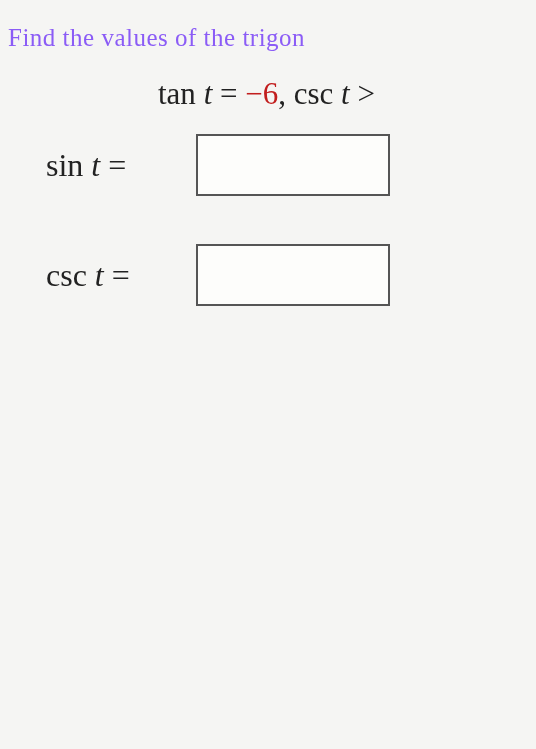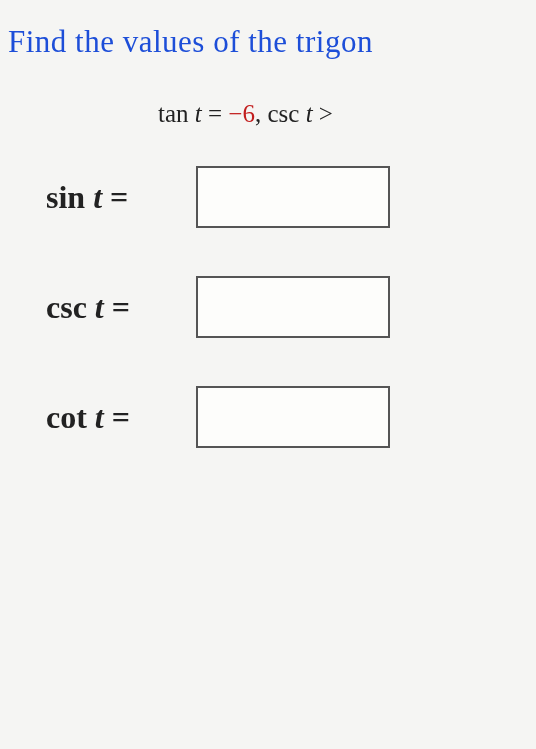--- a/index.html
+++ b/index.html
@@ -13,49 +13,48 @@
       background: #f5f5f3;
       font-family: Georgia, 'Times New Roman', serif;
       color: #2a2a2a;
       overflow: hidden;
       position: relative;
     }
     .container {
       padding: 24px 0 0 8px;
     }
     .question-text {
-      font-size: 31px;
+      font-size: 25px;
       letter-spacing: 0.5px;
-      color: #1d4ed8;
+      color: #8b5cf6;
       white-space: nowrap;
-      margin-bottom: 40px;
+      margin-bottom: 24px;
     }
     .given-line {
-      font-size: 25px;
+      font-size: 31px;
       color: #222;
       margin-left: 150px;
-      margin-bottom: 38px;
+      margin-bottom: 22px;
       white-space: nowrap;
     }
     .given-line .neg {
       color: #c21e1e;
     }
     .row {
       display: flex;
       align-items: center;
       margin-bottom: 48px;
       margin-left: 38px;
     }
     .label {
       font-size: 32px;
       color: #222;
       width: 150px;
       text-align: left;
       white-space: nowrap;
-      font-weight: bold;
     }
     .italic-var {
       font-style: italic;
       font-family: 'Times New Roman', serif;
     }
     .input-box {
       width: 194px;
       height: 62px;
       border: 2px solid #555;
       background: #fdfdfb;
@@ -82,19 +81,13 @@
 
 
   <div class="row">
     <div class="label">
       <span>csc</span> <span class="italic-var">t</span><span> =</span>
     </div>
     <input type="text" class="input-box" style="">
   </div>
 
 
-  <div class="row">
-    <div class="label">
-      <span>cot</span> <span class="italic-var">t</span><span> =</span>
-    </div>
-    <input type="text" class="input-box" style="">
-  </div>
 </div>
 
 </body></html>

